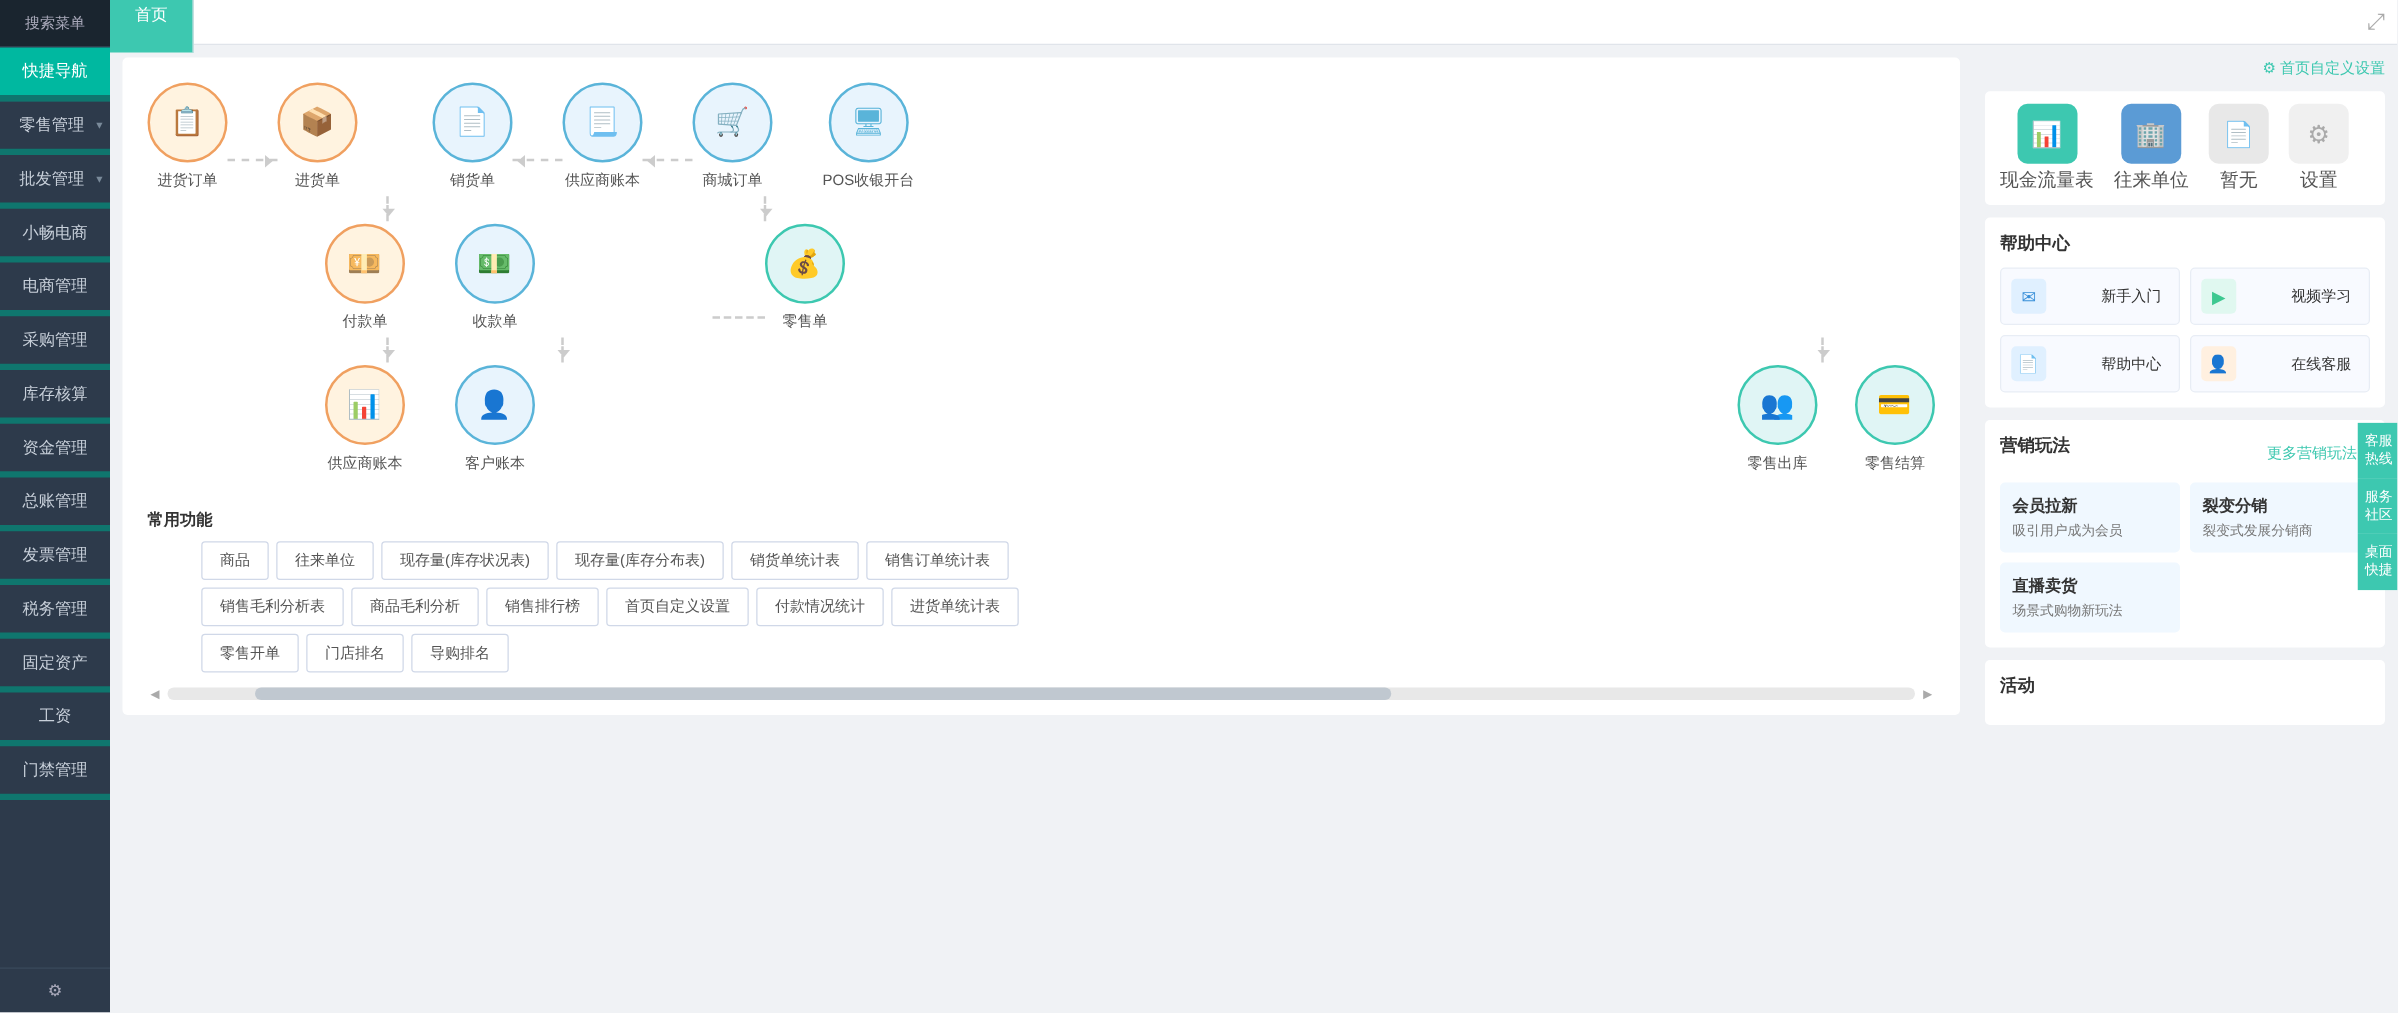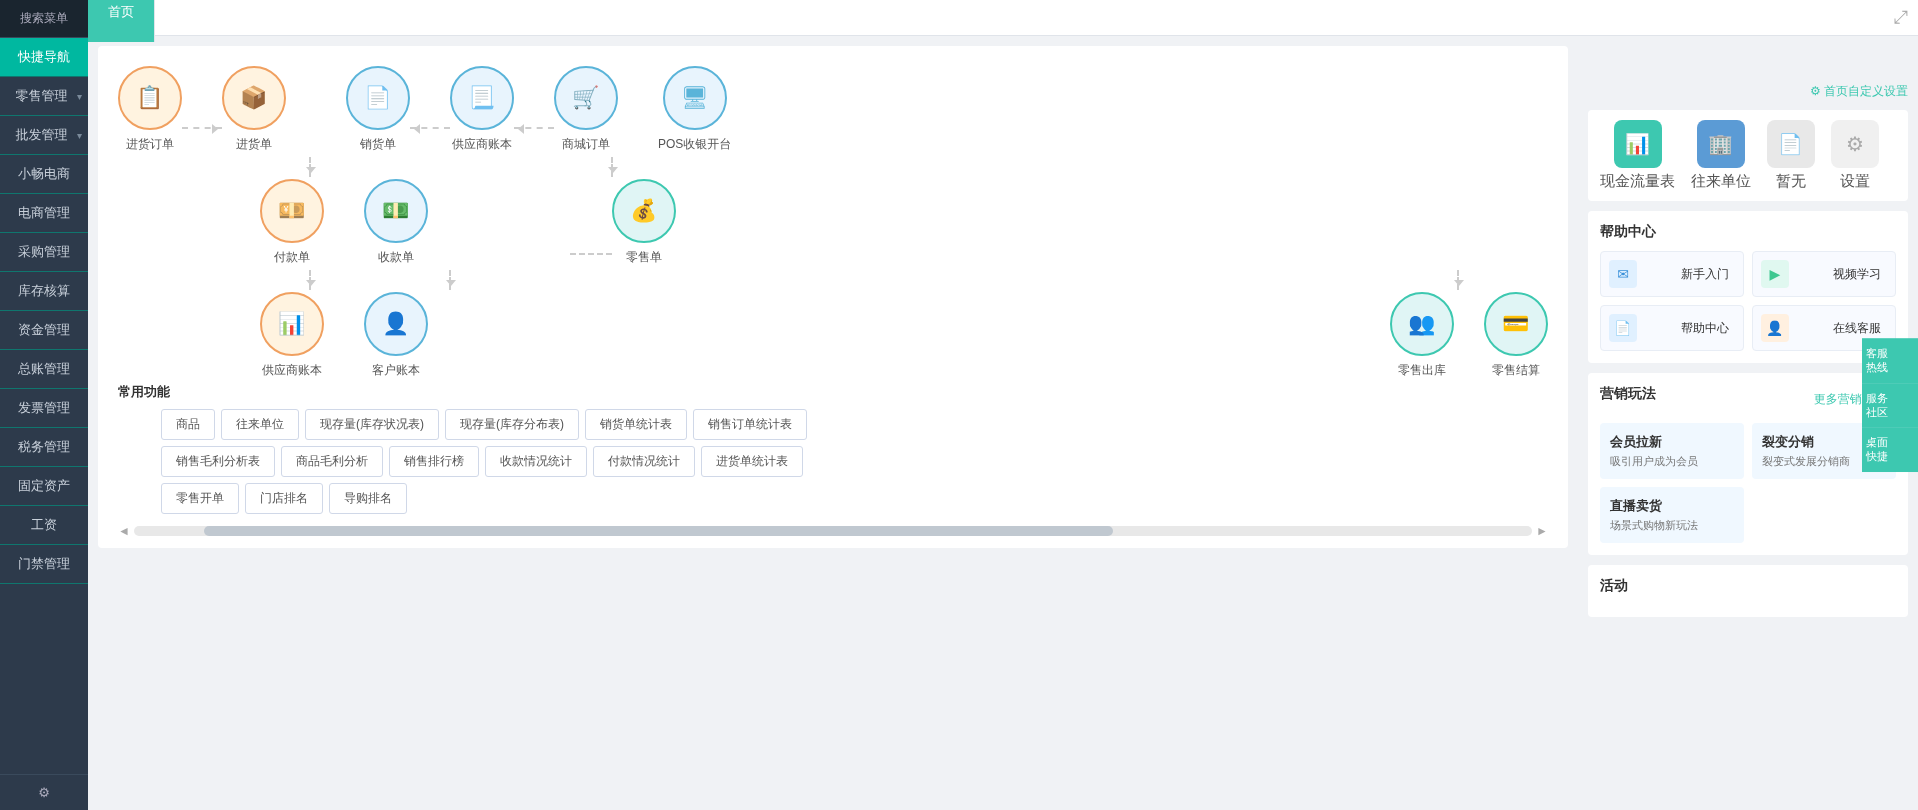--- a/index.html
+++ b/index.html
@@ -26,21 +26,21 @@
     }
     .sidebar-item {
       color: #c8d0da;
       padding: 10px 6px;
       text-align: center;
       font-size: 13px;
       cursor: pointer;
       display: flex;
       align-items: center;
       justify-content: space-between;
-      border-bottom: 1px solid #0f766e;
+      border-bottom: 5px solid #0f766e;
     }
     .sidebar-item.active { background: #00b8a0; color: #fff; }
     .sidebar-item-label { flex: 1; text-align: center; }
     .sidebar-item .arrow { font-size: 10px; color: #7a8a9a; }
     .sidebar-bottom {
       margin-top: auto;
       border-top: 1px solid #3a4a5c;
       padding: 10px;
       text-align: center;
       color: #aab;
@@ -140,21 +140,21 @@
     }
 
     .flow-col {
       display: flex;
       flex-direction: column;
       align-items: center;
     }
 
     
     .common-functions {
-      margin-top: 4px;
+      margin-top: 28px;
     }
 
     .common-title {
       font-size: 13px;
       color: #333;
       margin-bottom: 8px;
       font-weight: bold;
     }
 
     .func-btn {
@@ -326,24 +326,24 @@
       transform: translateY(-50%);
       display: flex;
       flex-direction: column;
       gap: 0;
       z-index: 100;
     }
 
     .float-btn {
       background: #3dc8b0;
       color: #fff;
-      width: 56px;
+      width: 32px;
       padding: 8px 4px;
       font-size: 11px;
-      text-align: left;
+      text-align: right;
       cursor: pointer;
       writing-mode: horizontal-tb;
       line-height: 1.3;
     }
 
     
     .diagram-container {
       position: relative;
     }
 
@@ -661,21 +661,21 @@
                 <div class="func-btn">往来单位</div>
                 <div class="func-btn">现存量(库存状况表)</div>
                 <div class="func-btn">现存量(库存分布表)</div>
                 <div class="func-btn">销货单统计表</div>
                 <div class="func-btn">销售订单统计表</div>
               </div>
               <div class="func-row">
                 <div class="func-btn">销售毛利分析表</div>
                 <div class="func-btn">商品毛利分析</div>
                 <div class="func-btn">销售排行榜</div>
-                <div class="func-btn">收款情况统计</div>
+                <div class="func-btn">首页自定义设置</div>
                 <div class="func-btn">付款情况统计</div>
                 <div class="func-btn">进货单统计表</div>
               </div>
               <div class="func-row">
                 <div class="func-btn">零售开单</div>
                 <div class="func-btn">门店排名</div>
                 <div class="func-btn">导购排名</div>
               </div>
             </div>
         </div>
@@ -686,21 +686,21 @@
             <div class="hscroll-thumb"></div>
           </div>
           <span class="hscroll-arrow">►</span>
         </div>
 
       </div>
     </div>
 
     <div class="right-panel">
 
-      <div style="text-align:right; font-size:12px; color:#3dc8b0; cursor:pointer;margin-top:37px;">
+      <div style="text-align:right; font-size:12px; color:#3dc8b0; cursor:pointer;">
         <span>⚙ 首页自定义设置</span>
       </div>
 
       <div class="quick-access-card">
         <div class="quick-access-icons">
           <div class="qa-item">
             <div class="qa-icon teal">📊</div>
             <div class="qa-label">现金流量表</div>
           </div>
           <div class="qa-item">

